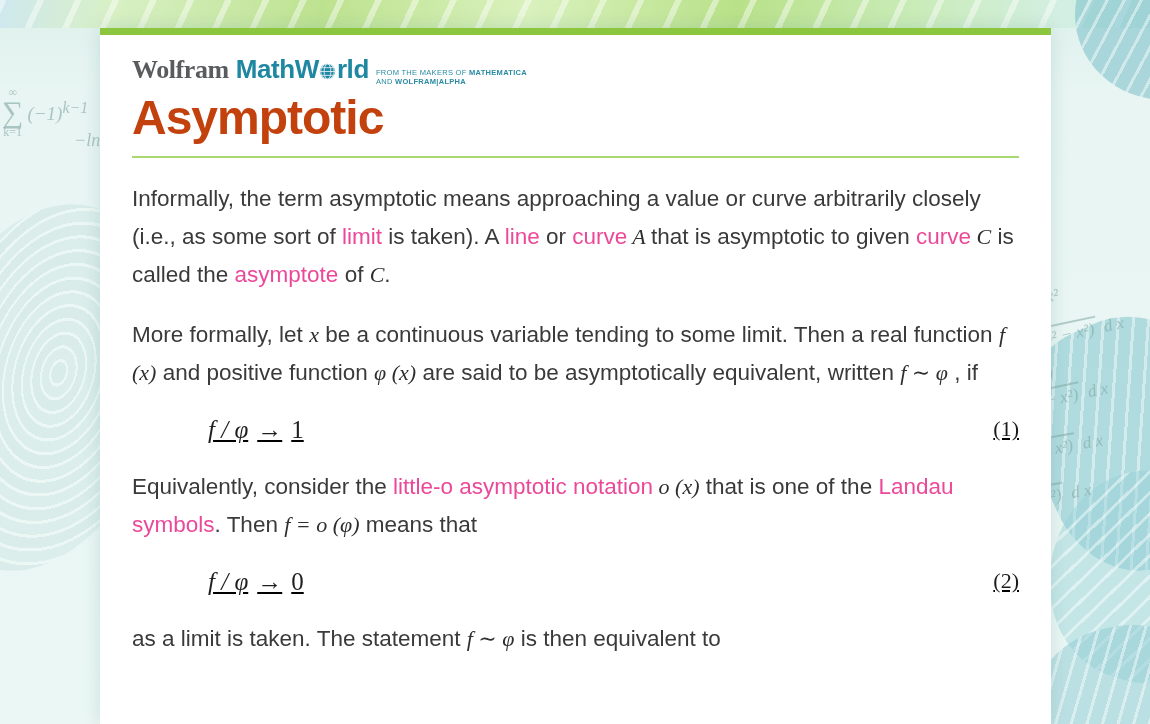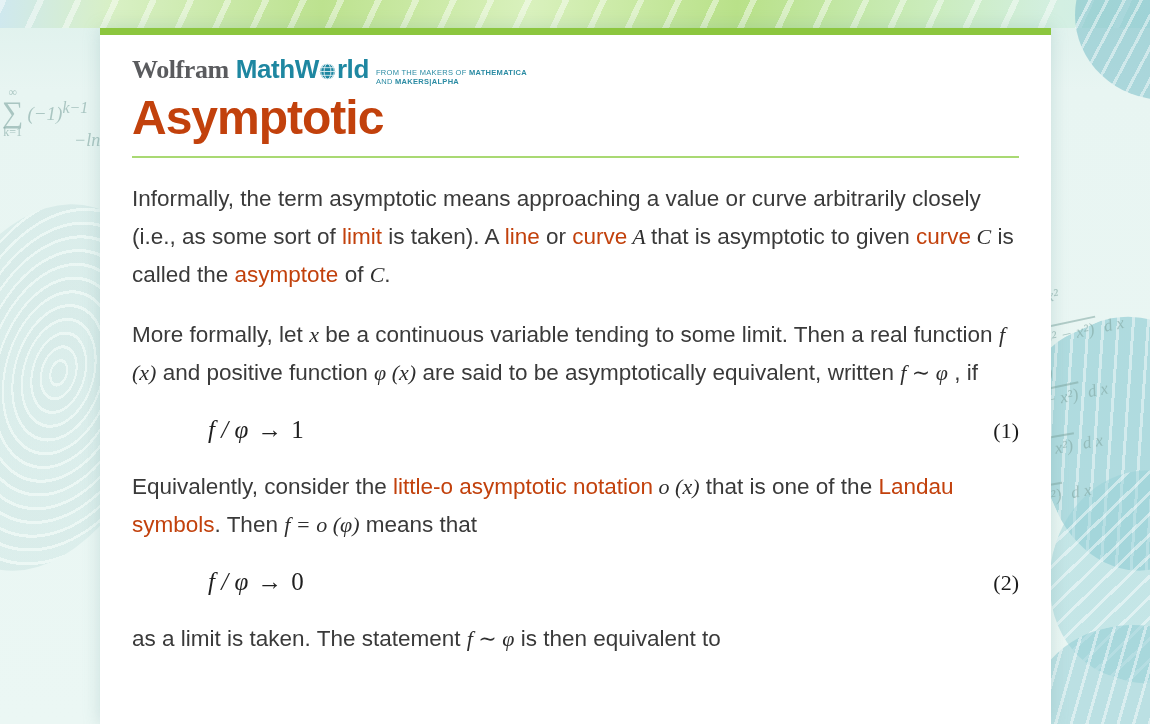--- a/index.html
+++ b/index.html
@@ -66,23 +66,23 @@
   .logo-row{display:flex;align-items:flex-start;}
   .logo-text{font-size:26px;line-height:26px;letter-spacing:-.4px;white-space:nowrap;}
   .logo-wolfram{color:#5a5b5e;font-weight:600;font-family:Liberation Serif, serif;}
   .logo-mathworld{color:#1e87a1;font-weight:600;text-align:center;}
   .globe{display:inline-block;width:17px;height:17px;vertical-align:-1.5px;margin:0 .5px;}
   .tagline{margin:12px 0 0 7px;font-size:7.5px;line-height:9px;color:#2a8ba3;letter-spacing:.3px;font-weight:400;white-space:nowrap;}
   .tagline b{font-weight:700;}
   .page-title{margin:7px 0 13px 0;font-size:48px;line-height:1.05;color:#c2410c;font-weight:600;letter-spacing:-1px;}
   .rule{border:none;border-top:2px solid #a9d973;margin:0;}
   .para{font-size:22.5px;line-height:38px;color:#3a3a3a;margin:22px 0;}
-  .mw-link{color:#c2410c;cursor:pointer;text-decoration:none;}
+  .mw-link{color:#ec4899;cursor:pointer;text-decoration:none;}
   .imath{font-family:"Liberation Serif","DejaVu Serif",serif;font-style:italic;font-size:22px;color:#2e2e2e;}
-  .eq-row{display:flex;align-items:flex-end;margin:24px 0;}
+  .eq-row{display:flex;align-items:flex-start;margin:24px 0;text-decoration:underline;}
   .eq-body{margin-left:76px;font-family:"Liberation Serif","DejaVu Serif",serif;font-size:25px;color:#1f1f1f;}
   .eq-lhs{font-style:italic;}
   .eq-arrow{margin:0 9px;}
   .eq-num{margin-left:auto;font-family:"Liberation Serif","DejaVu Serif",serif;font-size:22px;color:#1b1b1b;}
 </style>
 </head>
 <body>
 
 <div class="topband"></div>
 
@@ -122,21 +122,21 @@
                 <ellipse cx="10" cy="10" rx="4" ry="9"></ellipse>
                 <ellipse cx="10" cy="10" rx="8" ry="9"></ellipse>
                 <line x1="1" y1="10" x2="19" y2="10"></line>
                 <line x1="2.2" y1="5.5" x2="17.8" y2="5.5"></line>
                 <line x1="2.2" y1="14.5" x2="17.8" y2="14.5"></line>
               </g>
             </svg><span>rld</span></span>
       </div>
       <div class="tagline">
         <span>FROM THE MAKERS OF </span><b>MATHEMATICA</b><br>
-        <span>AND </span><b>MAKERS|ALPHA</b>
+        <span>AND </span><b>WOLFRAM|ALPHA</b>
       </div>
     </div>
 
     <h1 class="page-title">Asymptotic</h1>
     <hr class="rule">
 
     <p class="para"><span>Informally, the term asymptotic means approaching a value or curve arbitrarily closely (i.e., as some sort of </span><a class="mw-link">limit</a><span> is taken). A </span><a class="mw-link">line</a><span> or </span><a class="mw-link">curve</a><span class="imath"> A </span><span> that is asymptotic to given </span><a class="mw-link">curve</a><span class="imath"> C</span><span> is called the </span><a class="mw-link">asymptote</a><span> of </span><span class="imath">C</span><span>.</span></p>
 
     <p class="para"><span>More formally, let </span><span class="imath">x</span><span> be a continuous variable tending to some limit. Then a real function </span><span class="imath">f (x)</span><span> and positive function </span><span class="imath">φ (x)</span><span> are said to be asymptotically equivalent, written </span><span class="imath">f ∼ φ</span><span> , if</span></p>
 

